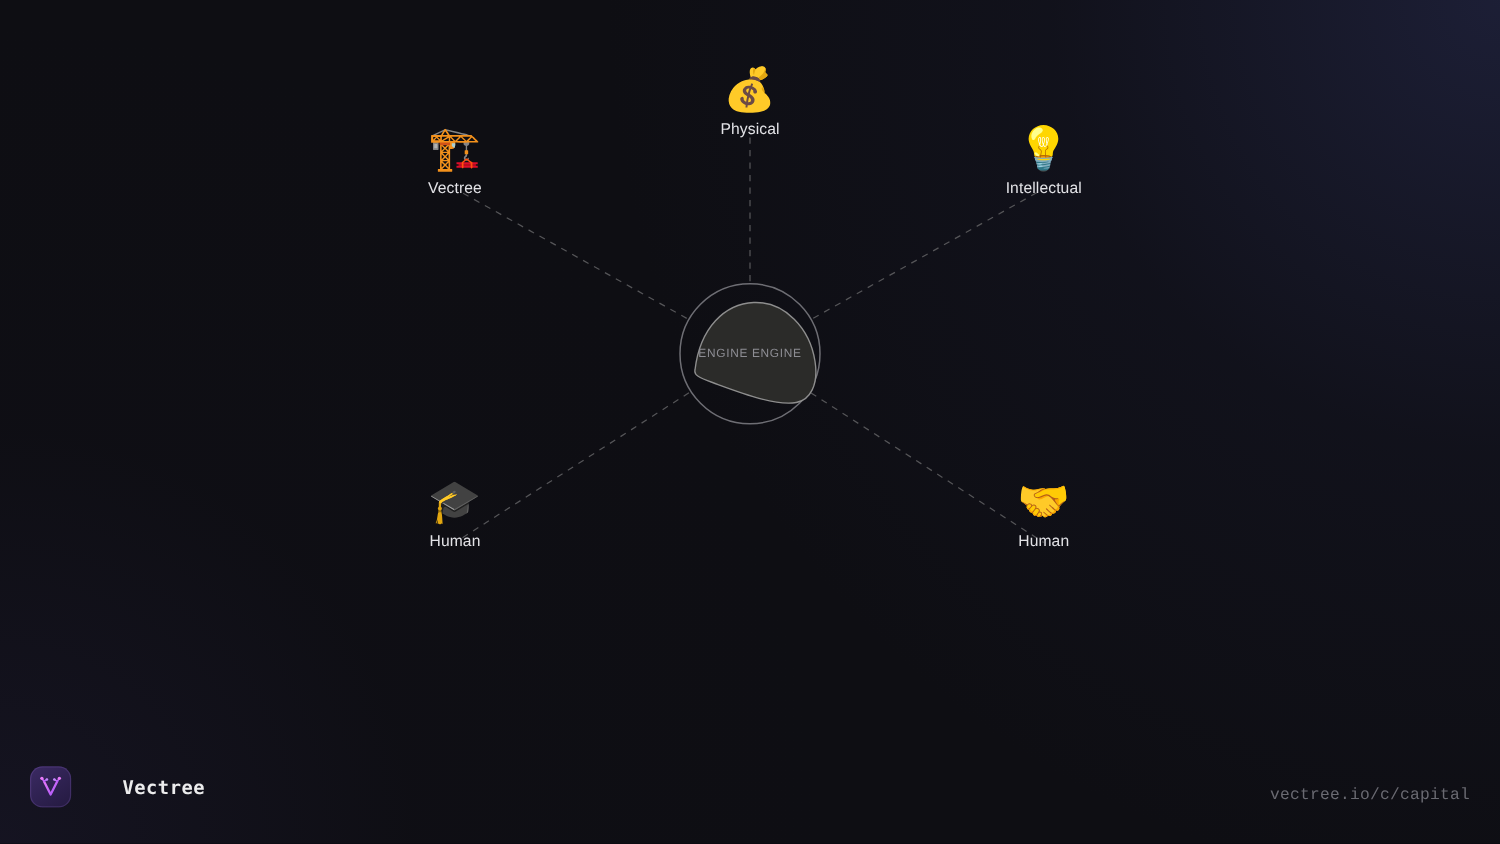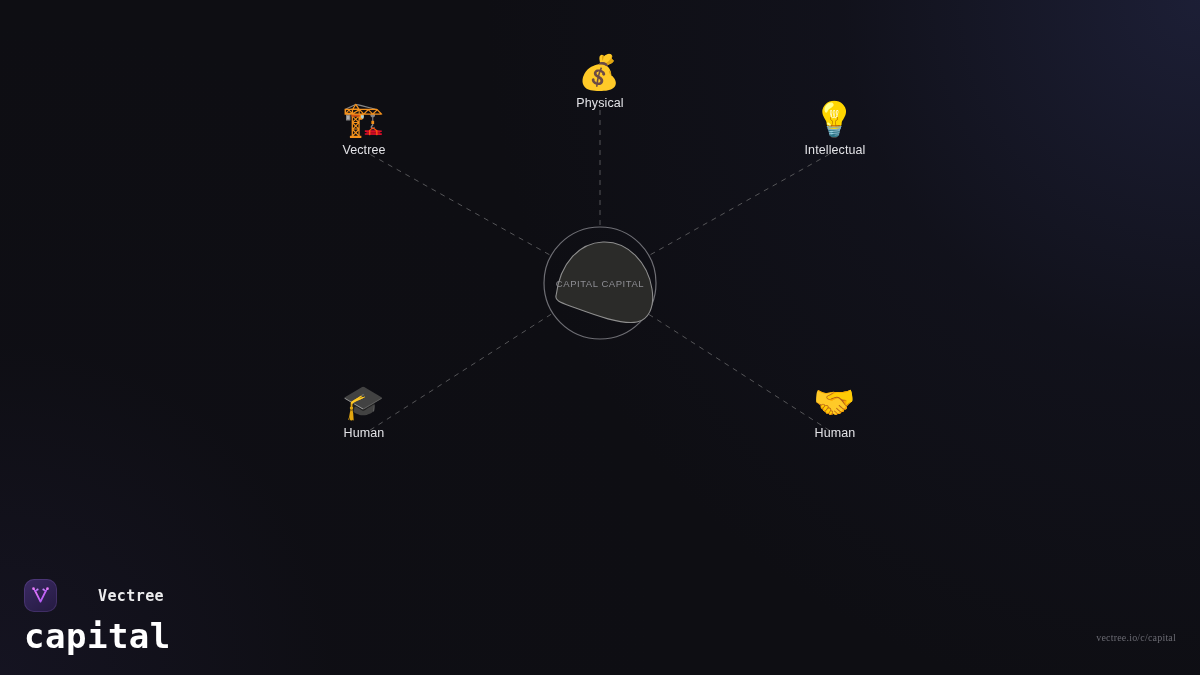--- a/index.html
+++ b/index.html
@@ -101,22 +101,22 @@
     font-size: 34px;
     font-weight: 700;
     color: #ffffff;
     letter-spacing: 0.5px;
     line-height: 1;
   }
   #url {
     position: absolute;
     right: 24px;
     bottom: 32px;
-    font-family: Liberation Serif, serif;
-    font-size: 10px;
+    font-family: Liberation Mono, monospace;
+    font-size: 13px;
     color: #6a6a72;
     letter-spacing: 0.2px;
   }
 </style>
 </head>
 <body>
 
 <div id="stage">
 
   <svg id="graph" viewBox="0 0 1200 675" xmlns="http://www.w3.org/2000/svg">
@@ -129,21 +129,21 @@
       </g>
 
     <g>
       <circle id="hub-ring" cx="600" cy="283" r="56" fill="none" stroke="#6e6e74" stroke-width="1.2"></circle>
       <path id="hub-blob" d="M 556 296 C 560 262 580 243 603 242 C 628 241 648 263 652 289
                C 655 308 648 320 637 322 C 620 325 592 314 570 306
                C 559 302 555 300 556 296 Z" fill="#2b2b29" stroke="#8e8e8e" stroke-width="1.1"></path>
     </g>
   </svg>
 
-  <div id="hub-label">CAPITAL CAPITAL</div>
+  <div id="hub-label">ENGINE ENGINE</div>
 
   <div id="nodes">
       <div class="node" style="left: 364px; top: 127px;">
         <span class="node-icon">🏗️</span>
         <span class="node-label">Vectree</span>
       </div>
       <div class="node" style="left: 600px; top: 80px;">
         <span class="node-icon">💰</span>
         <span class="node-label">Physical</span>
       </div>
@@ -175,17 +175,16 @@
           <path d="M6 7 L4 4.2 M6 7 L8.6 5.2" fill="none" stroke="url(#lg)" stroke-width="1.5" stroke-linecap="round"></path>
           <path d="M18 7 L20 4.2 M18 7 L15.4 5.2" fill="none" stroke="url(#lg)" stroke-width="1.5" stroke-linecap="round"></path>
           <circle cx="4" cy="4.2" r="1.5" fill="#e879f9"></circle>
           <circle cx="8.6" cy="5.2" r="1.2" fill="#c084fc"></circle>
           <circle cx="20" cy="4.2" r="1.5" fill="#e879f9"></circle>
           <circle cx="15.4" cy="5.2" r="1.2" fill="#c084fc"></circle>
         </svg>
       </div>
       <div id="brand-name">Vectree</div>
     </div>
-    <div id="brand-slug">capital</div>
   </div>
 
   <div id="url">vectree.io/c/capital</div>
 </div>
 
 </body></html>

